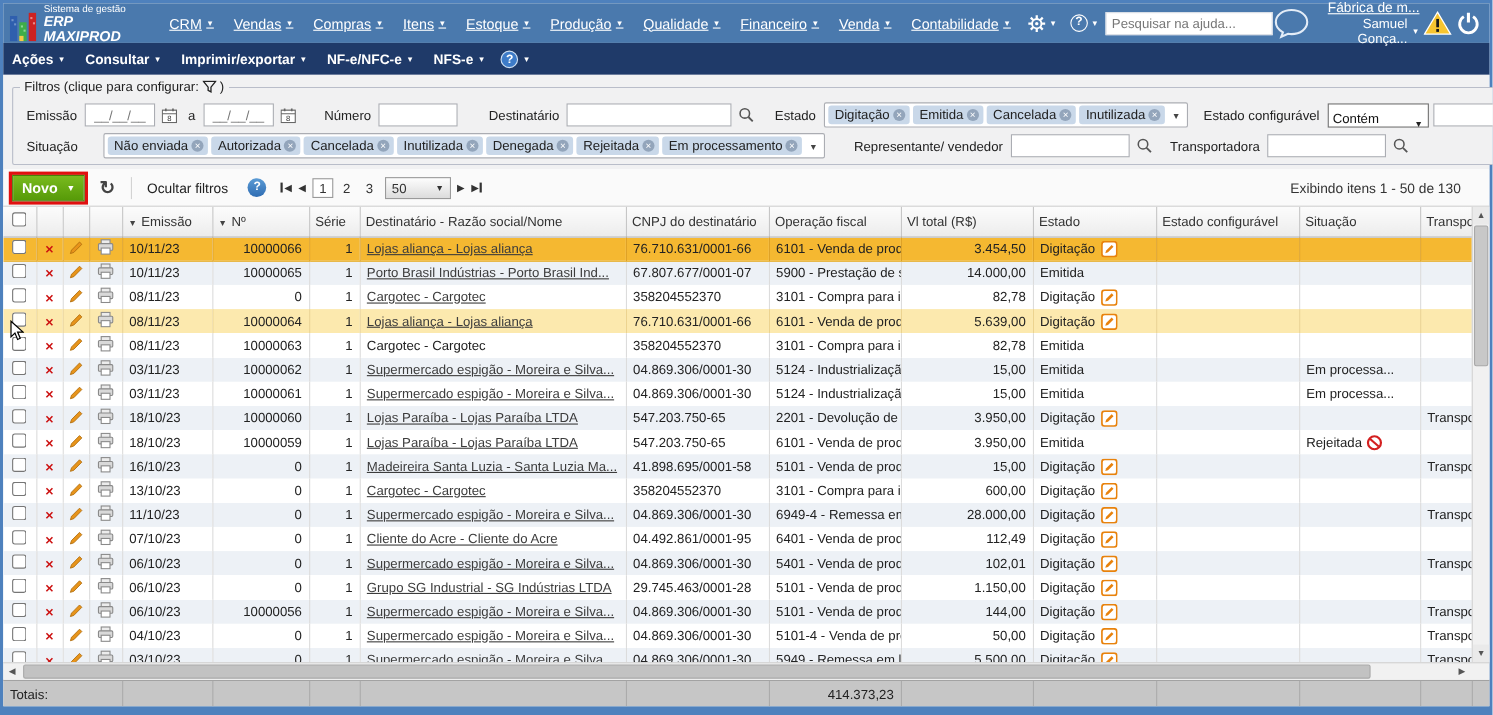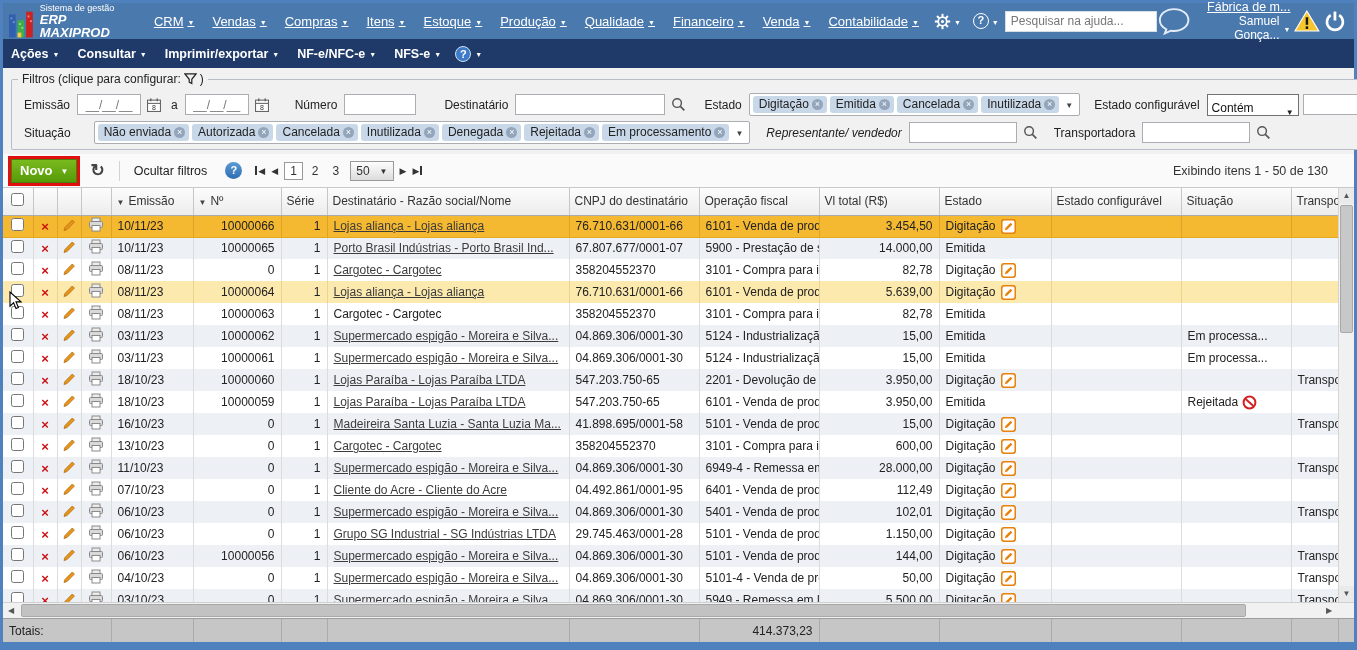--- a/index.html
+++ b/index.html
@@ -65,21 +65,21 @@
   .sep { width:1px; height:20px; background:#d3d3d3; margin:0 4px;}
   .refresh { font-size:17px; color:#444; padding:0 10px; cursor:pointer; font-weight:bold;}
   .help-t { width:17px; height:17px; background:linear-gradient(#5b9bd5,#2f6db3); border-radius:50%;
     color:#fff; font-size:11px; font-weight:bold; text-align:center; line-height:17px; margin:0 8px; cursor:pointer;}
   .pager { display:flex; align-items:center; gap:6px; font-size:12px; color:#333; margin-left:4px;}
   .pgbtn { cursor:pointer; color:#333; font-size:9px; display:flex; align-items:center;}
   .pgbtn .vb { width:2px; height:9px; background:#333; margin:0 1px;}
   .page { cursor:pointer; padding:1px 5px;}
   .page.cur { background:#fff; border:1px solid #999; }
   .size-select { background:linear-gradient(#fdfdfd,#dcdcdc); border:1px solid #9a9a9a; height:20px;
-    display:flex; align-items:center; font-size:12px; padding:0 5px; gap:10px; cursor:pointer;}
+    display:flex; align-items:center; font-size:12px; padding:0 5px; gap:26px; cursor:pointer;}
   .size-select .caret { font-size:8px;}
   .items-info { margin-left:auto; font-size:12.5px; color:#333; padding-right:26px;}
 
   
   .grid { position:relative; height:414px; overflow:hidden; background:#fff;}
   table { border-collapse:collapse; table-layout:fixed; width:1335px; }
   thead td { background:linear-gradient(#fcfcfc,#ececec); border-right:1px solid #c6c6c6;
     border-bottom:1px solid #ababab; height:27px; font-size:12px; color:#333; padding:0 5px;
     white-space:nowrap; overflow:hidden;}
   thead .sort { font-size:8px; color:#444; margin-right:4px;}
@@ -349,21 +349,21 @@
             <span class="chip">
               <span>Rejeitada</span>
               <span class="cx">×</span>
             </span>
             <span class="chip">
               <span>Em processamento</span>
               <span class="cx">×</span>
             </span>
             <span class="chip-caret caret">▼</span>
           </div>
-        <label style="margin-left:12px;font-style:italic;">Representante/ vendedor</label>
+        <label style="margin-left:22px;">Representante/ vendedor</label>
         <input class="tin" style="width: 108px;">
         <svg width="15" height="15" viewBox="0 0 16 16" class="mag">
           <circle cx="6.5" cy="6.5" r="4.6" fill="none" stroke="#555" stroke-width="1.5"></circle>
           <line x1="10" y1="10" x2="14.2" y2="14.2" stroke="#555" stroke-width="1.8"></line>
         </svg>
         <label style="margin-left:12px;">Transportadora</label>
         <input class="tin" style="width: 108px;">
         <svg width="15" height="15" viewBox="0 0 16 16" class="mag">
           <circle cx="6.5" cy="6.5" r="4.6" fill="none" stroke="#555" stroke-width="1.5"></circle>
           <line x1="10" y1="10" x2="14.2" y2="14.2" stroke="#555" stroke-width="1.8"></line>

